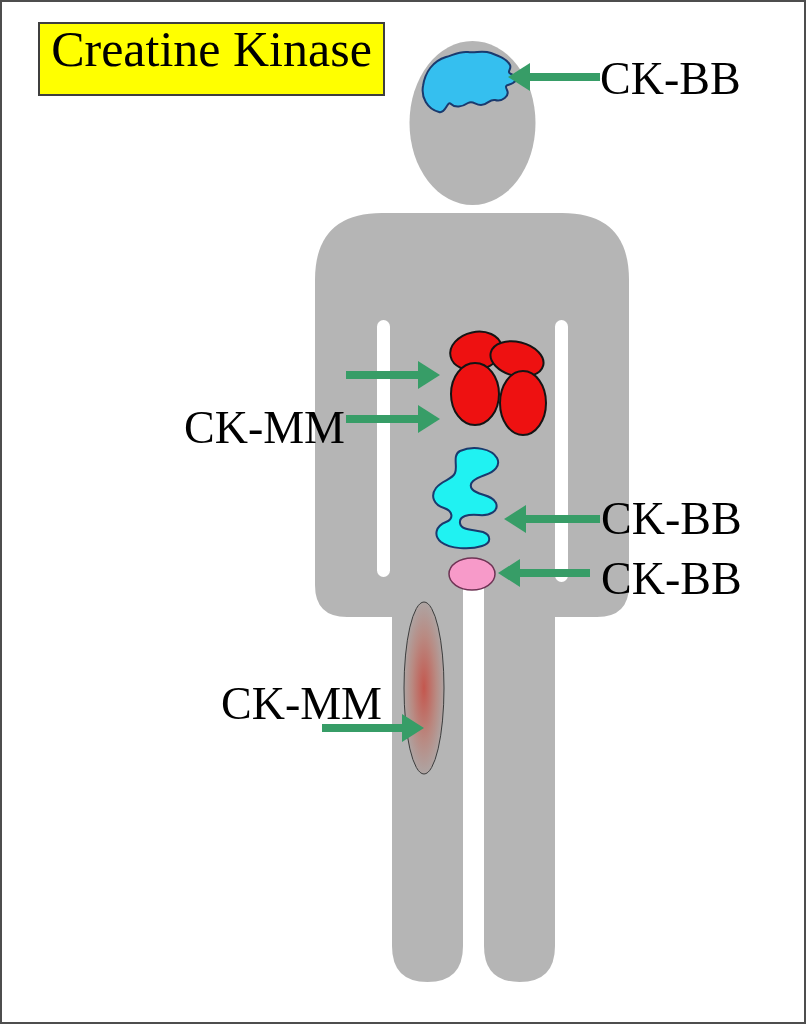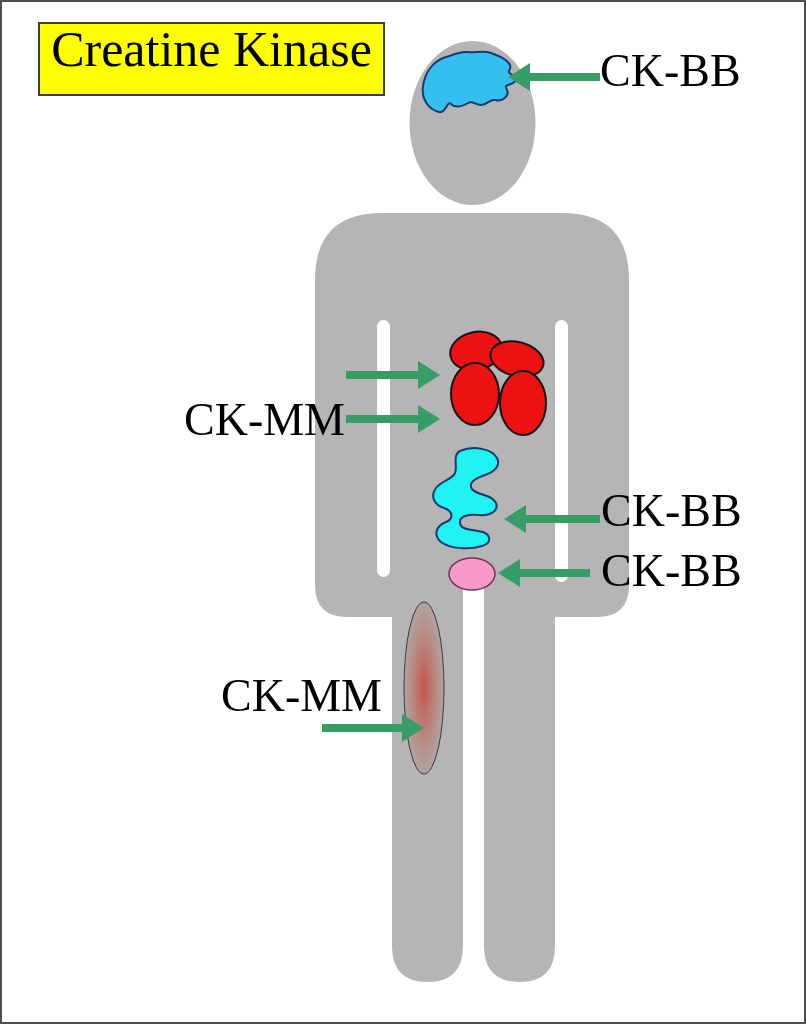--- a/index.html
+++ b/index.html
@@ -15,20 +15,21 @@
   #diagram-svg{position:absolute;left:0;top:0;}
   .title-box{
     position:absolute;left:36px;top:20px;width:347px;height:74px;
     background:#ffff00;border:2px solid #3f3f3f;box-sizing:border-box;
     display:flex;align-items:flex-start;justify-content:center;
   }
   .title-text{font-size:50px;color:#000;line-height:1;}
   .iso-label{
     position:absolute;font-size:46px;color:#000;line-height:1;
     white-space:nowrap;
+    margin-top:8px;
   }
   .lbl-brain   {left:598px;top:46px;}
   .lbl-ckmb    {left:184px;top:343px;}
   .lbl-ckmm    {left:182px;top:395px;}
   .lbl-intest  {left:599px;top:486px;}
   .lbl-bladder {left:599px;top:546px;}
   .lbl-thigh   {left:219px;top:671px;}
   .organ-outline-blue{stroke:#1a3a6e;stroke-width:2;}
   .organ-outline-black{stroke:#141414;stroke-width:2;}
   .organ-outline-rose{stroke:#6e3354;stroke-width:1.5;}

